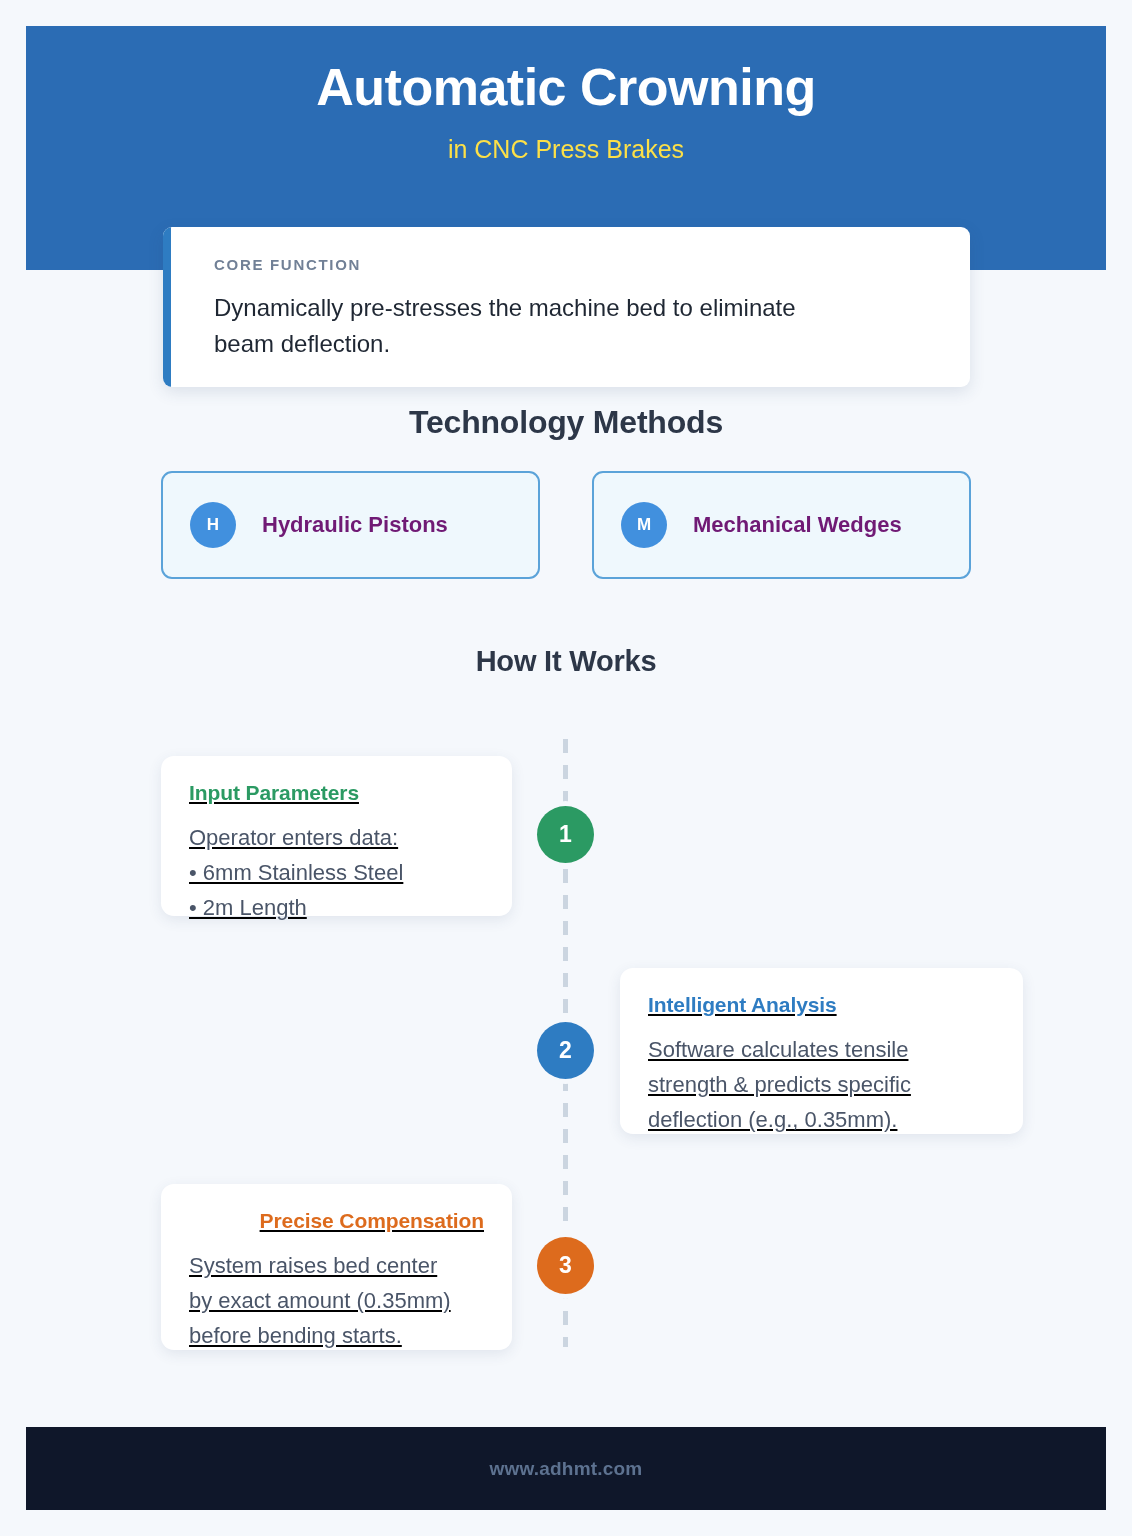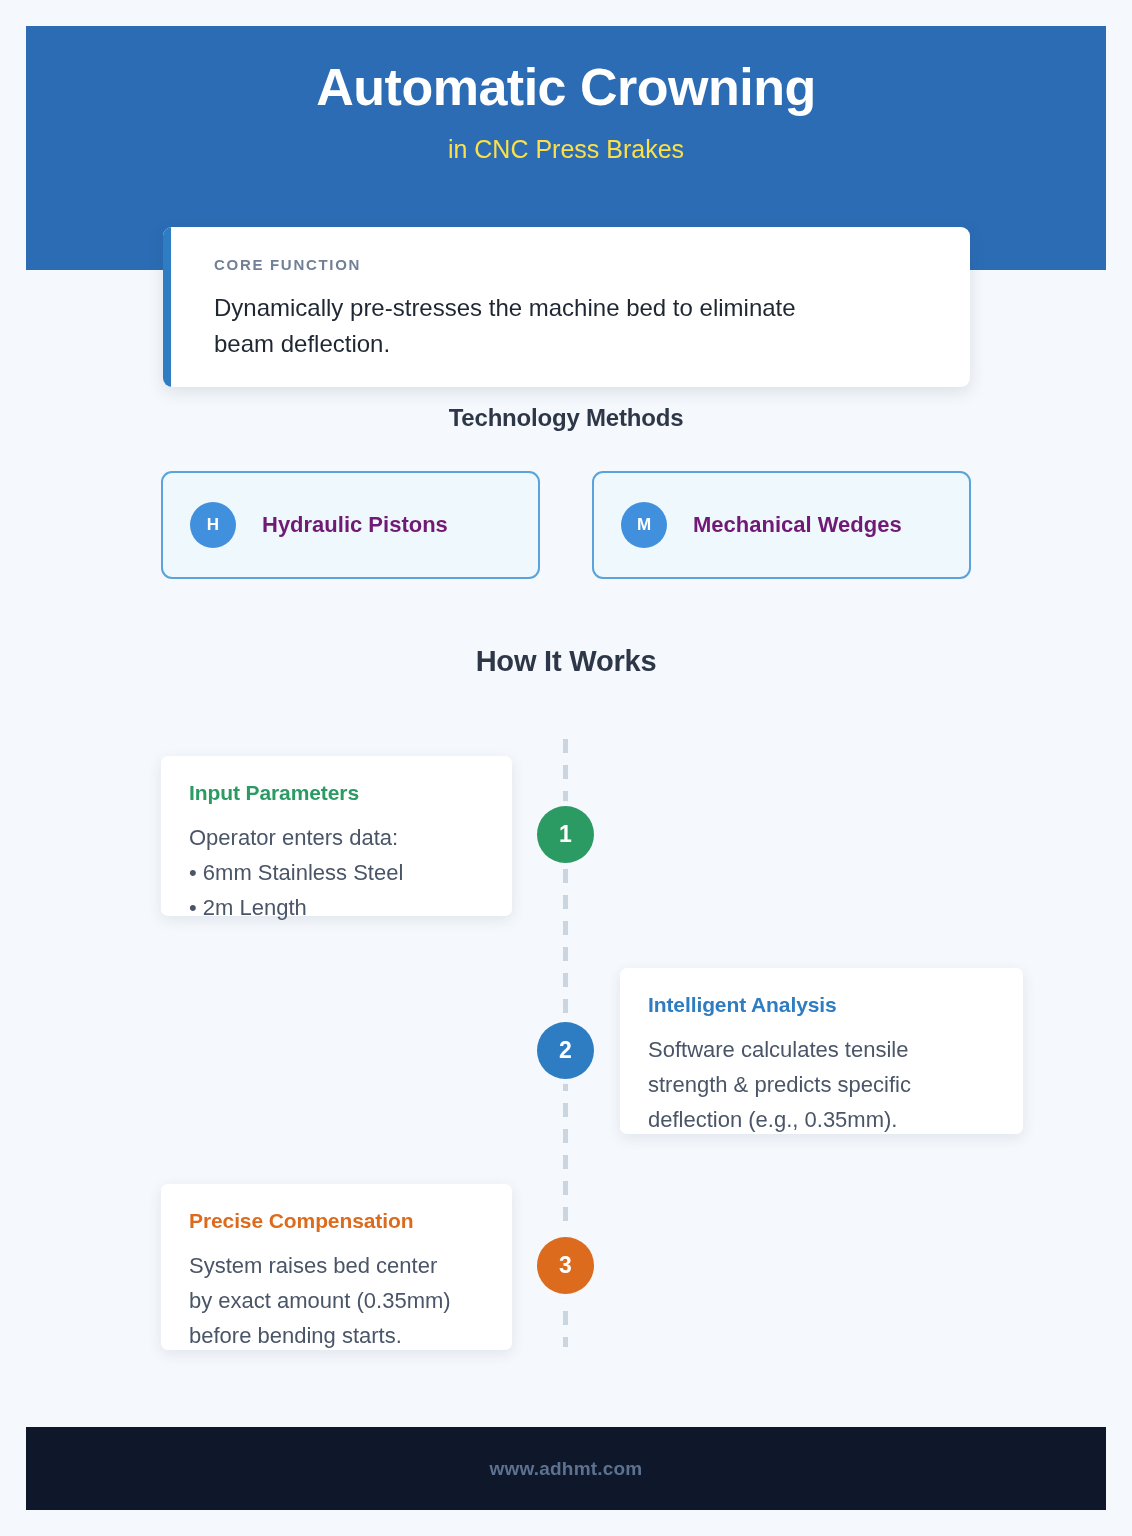--- a/index.html
+++ b/index.html
@@ -94,21 +94,21 @@
   }
 
   
   .section-title {
     position: absolute;
     left: 0;
     width: 1132px;
     text-align: center;
     margin: 0;
     color: #2d3748;
-    font-size: 24px;
+    font-size: 32px;
     font-weight: bold;
     letter-spacing: -0.2px;
   }
   .section-title.methods { top: 404px; }
   .section-title.howitworks { top: 645px; font-size: 29px; }
 
   
   .methods-row {
     position: absolute;
     left: 161px;
@@ -182,38 +182,39 @@
     box-shadow: 0 0 0 5px #f5f8fc;
     box-sizing: border-box;
   }
   .step-dot.s1 { top: 106px; background: #2b9a63; }
   .step-dot.s2 { top: 322px; background: #2e7cc2; }
   .step-dot.s3 { top: 537px; background: #dd6b1d; }
 
   .step-card {
     position: absolute;
     background: #ffffff;
-    border-radius: 7px;
+    border-radius: 13px;
     box-shadow: 0 4px 14px rgba(45, 70, 105, 0.10);
     box-sizing: border-box;
     padding: 25px 28px 25px 28px;
+    text-decoration: underline;
   }
   .step-card.c1 { left: 161px; top: 56px;  width: 351px; height: 160px; }
   .step-card.c2 { left: 620px; top: 268px; width: 403px; height: 166px; }
   .step-card.c3 { left: 161px; top: 484px; width: 351px; height: 166px; }
 
   .step-heading {
     margin: 0;
     font-size: 21px;
     font-weight: bold;
     letter-spacing: -0.1px;
   }
   .step-heading.green  { color: #2b9a63; }
   .step-heading.blue   { color: #2e7cc2; }
-  .step-heading.orange { color: #dd6b1d; }
+  .step-heading.orange { color: #dd6b1d; text-align: right; }
 
   .step-body {
     margin: 0;
     padding-top: 15px;
     color: #4a5568;
     font-size: 22px;
     line-height: 1.60;
     white-space: pre-line;
   }
 

